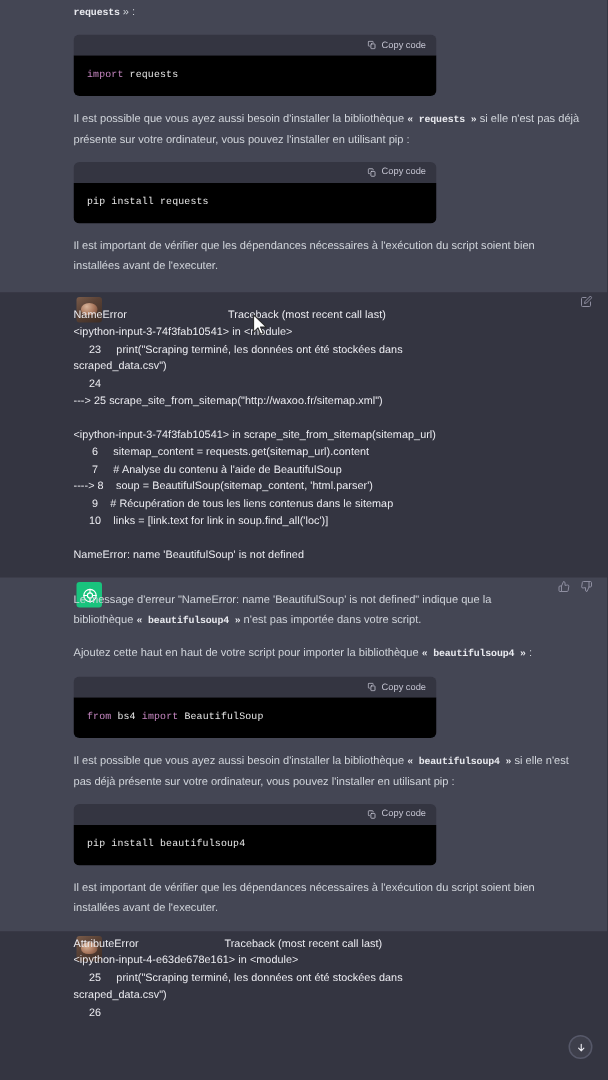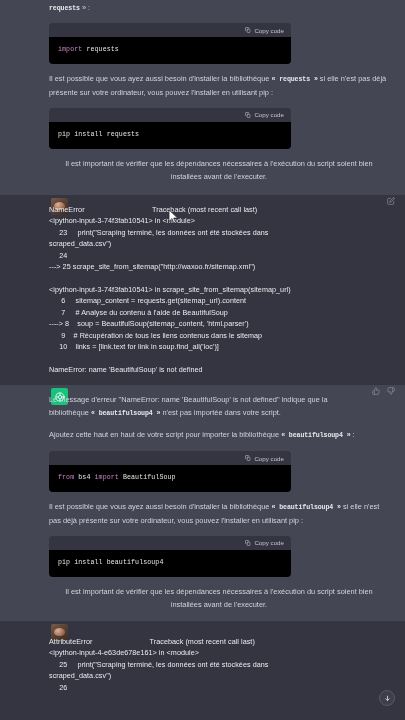--- a/index.html
+++ b/index.html
@@ -79,21 +79,21 @@
   }
 
   
   p.para {
     margin: 0 0 9px 0;
     color: #d1d5db;
     font-size: 7.4px;
     line-height: 12.4px;
     padding-right: 4px;
   }
-  p.para:last-child { margin-bottom: 0; text-align: center; }
+  p.para:last-child { margin-bottom: 0; }
   .msg-body > p.para.first { padding-right: 40px; }
 
   code.inline {
     font-family: "Liberation Mono", "DejaVu Sans Mono", monospace;
     font-size: 6.6px;
     font-weight: bold;
     color: #e8e9ee;
     background: transparent;
     letter-spacing: -0.1px;
   }
@@ -317,21 +317,21 @@
       </span>
       <span class="act-ico">
         <svg viewBox="0 0 24 24" fill="none" stroke="currentColor" stroke-width="2" stroke-linecap="round" stroke-linejoin="round">
           <path d="M10 15v4a3 3 0 0 0 3 3l4-9V2H5.72a2 2 0 0 0-2 1.7l-1.38 9a2 2 0 0 0 2 2.3z"></path>
           <path d="M17 2h2.67A2.31 2.31 0 0 1 22 4v7a2.31 2.31 0 0 1-2.33 2H17"></path>
         </svg>
       </span>
     </div>
   </div>
 
-  <div class="msg user" style="padding-top:15px;padding-bottom:0;">
+  <div class="msg user" style="padding-top:2px;padding-bottom:0;">
     <div class="avatar user-av"></div>
     <div class="msg-inner">
       <div class="msg-body">
         <div class="traceback">AttributeError                            Traceback (most recent call last)
 &lt;ipython-input-4-e63de678e161&gt; in &lt;module&gt;
      25     print("Scraping terminé, les données ont été stockées dans
 scraped_data.csv")
      26</div>
       </div>
     </div>

